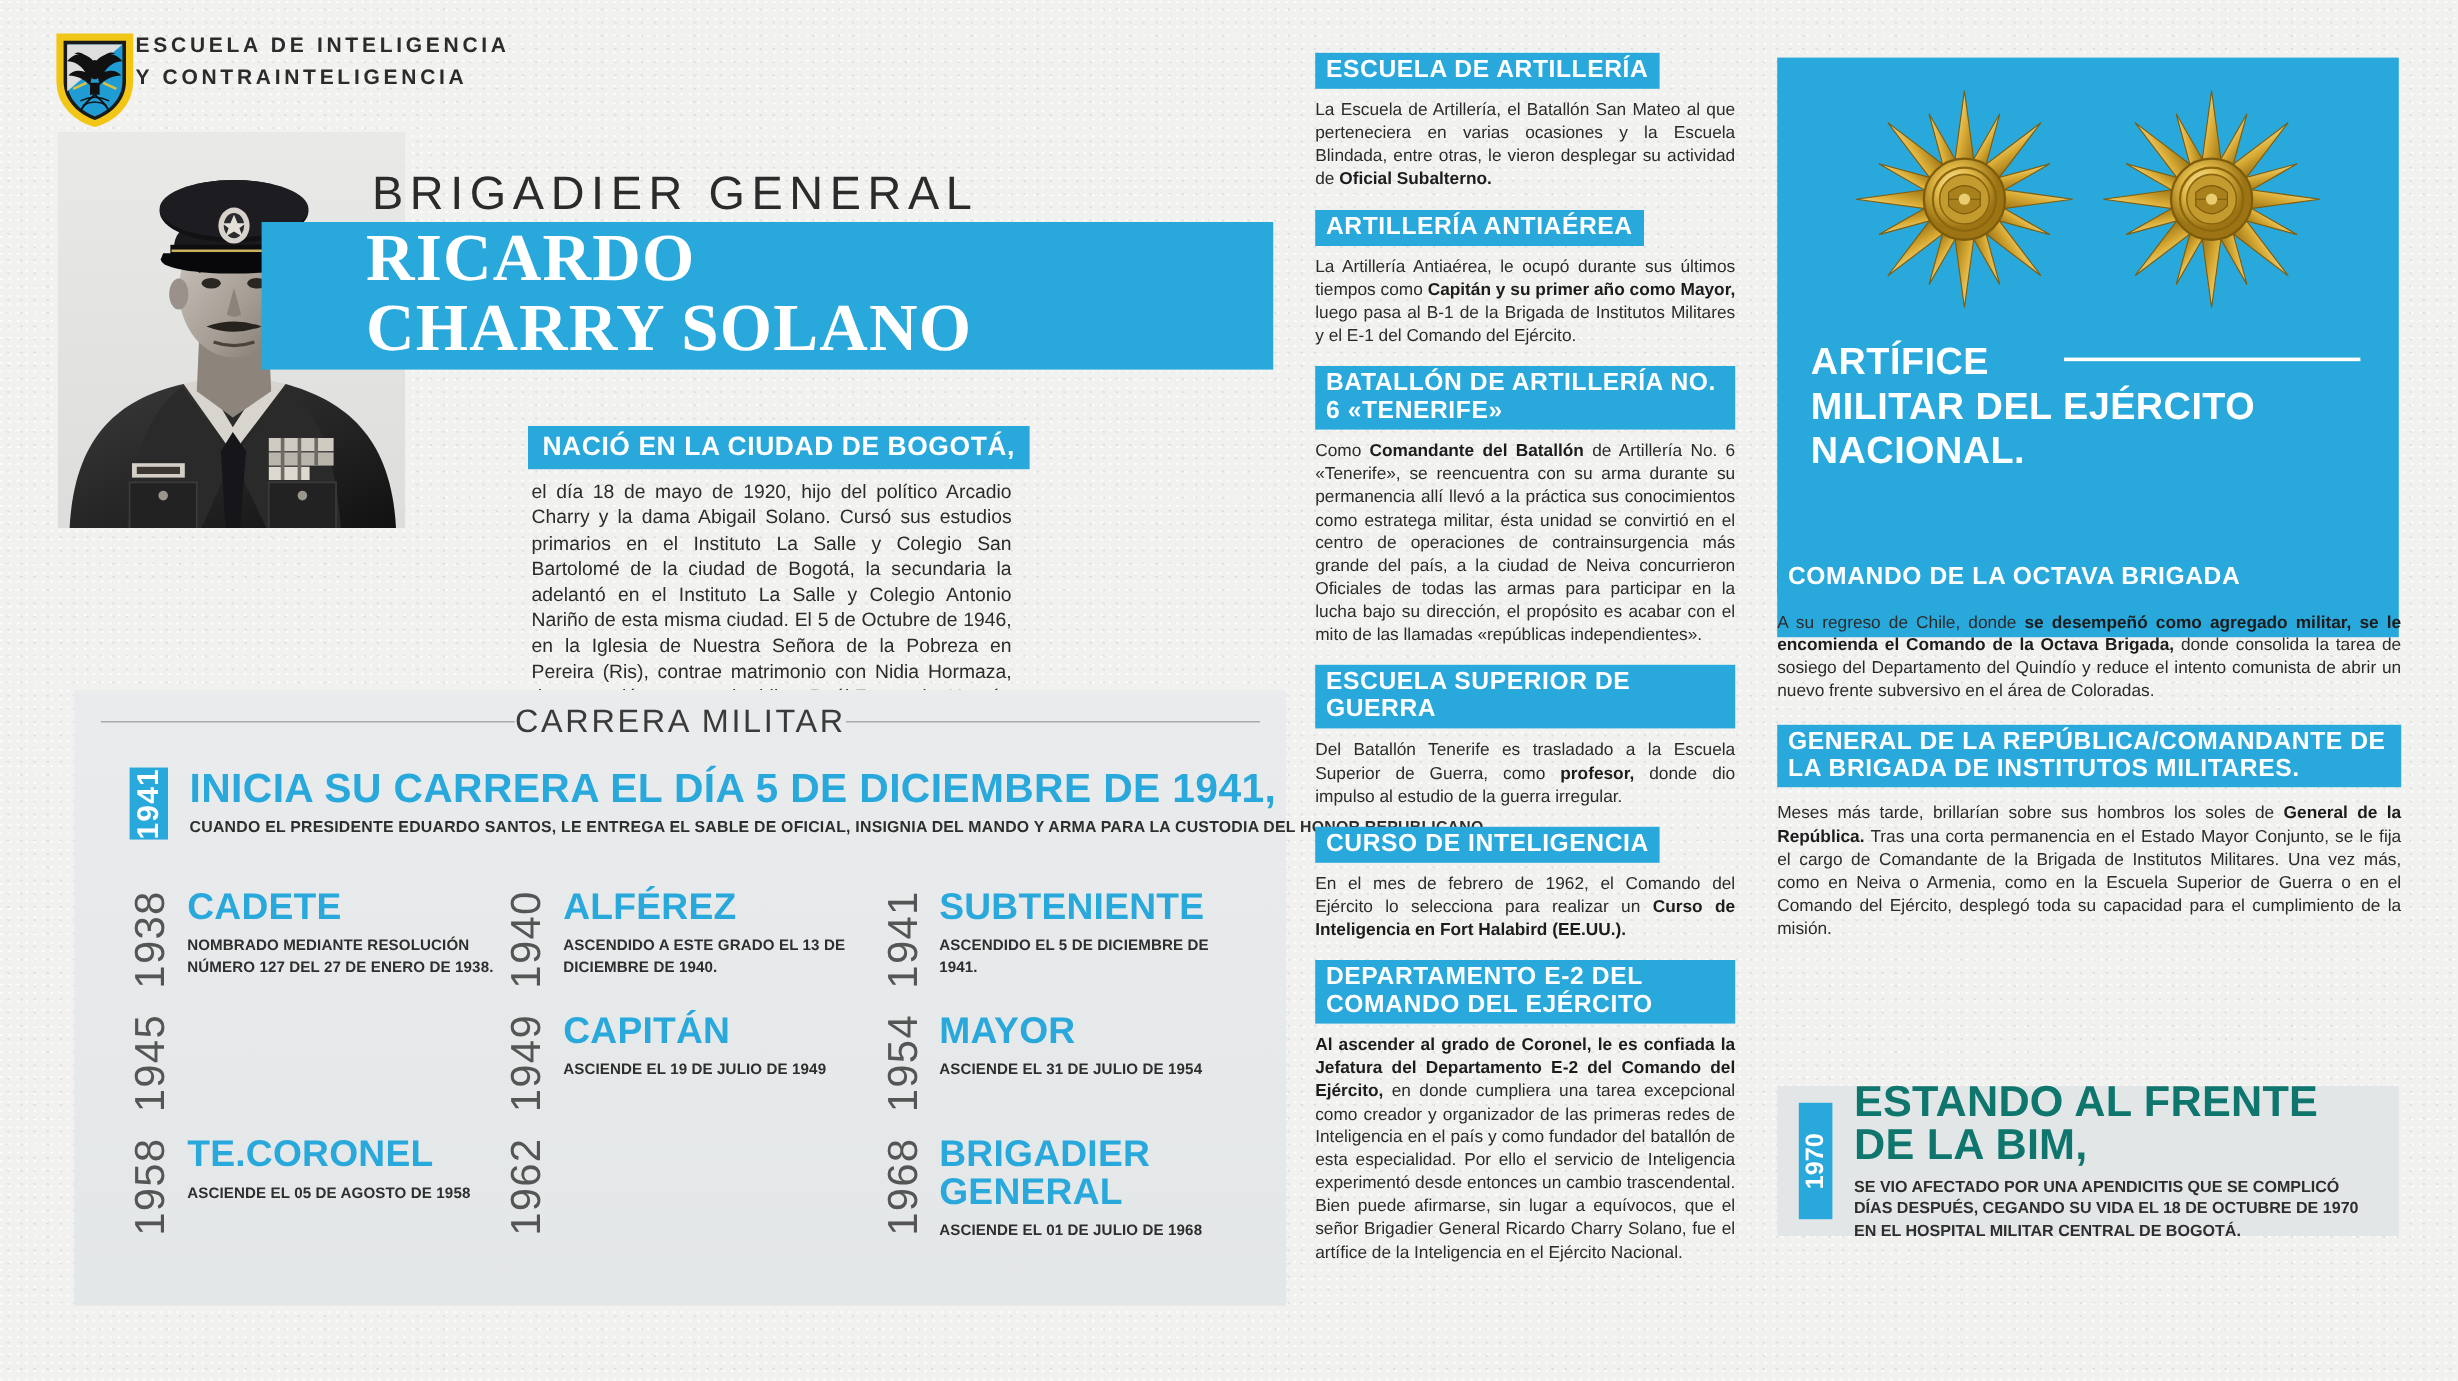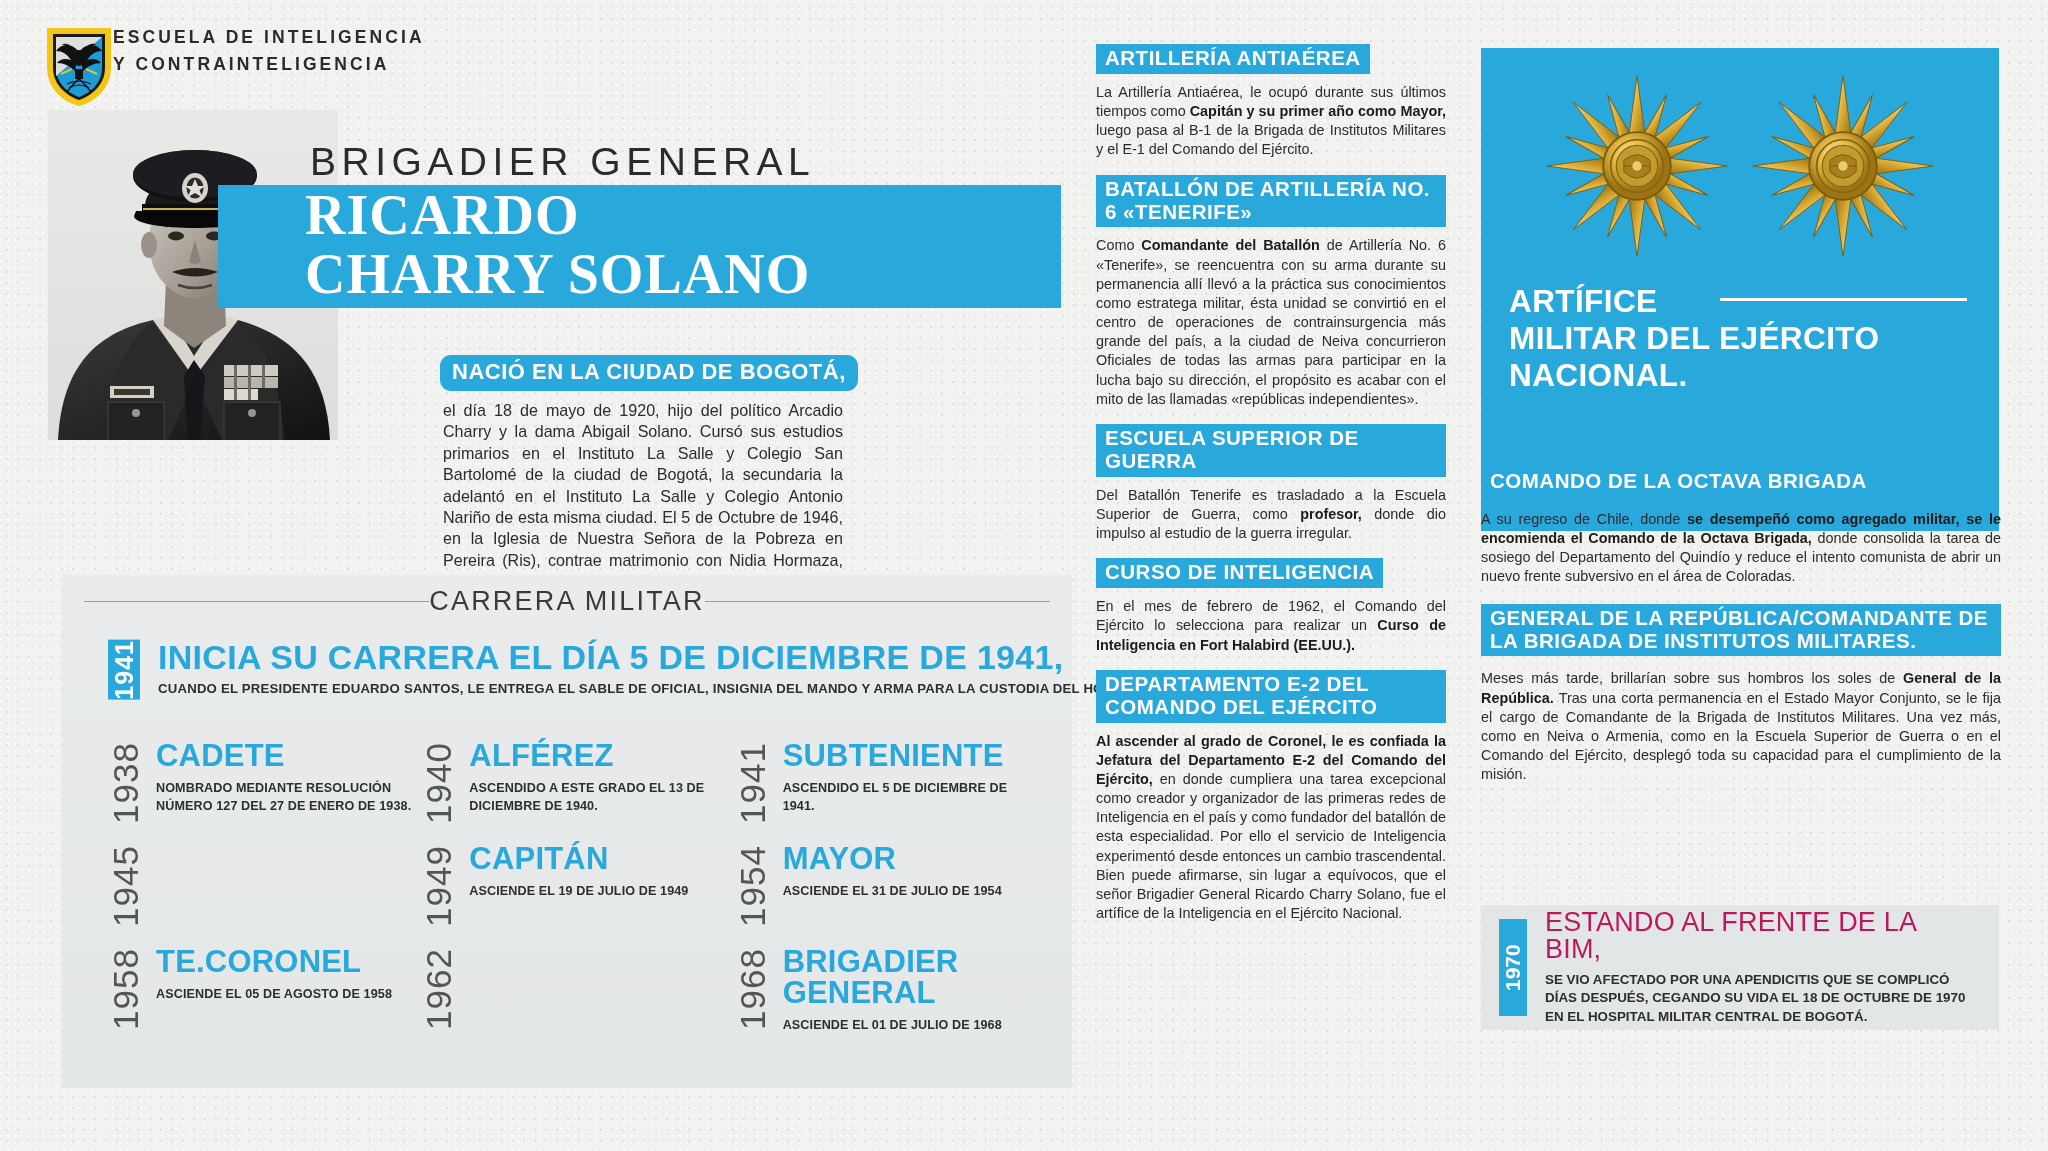--- a/index.html
+++ b/index.html
@@ -64,21 +64,21 @@
     width: 760px;
     font-family: "Liberation Serif", serif;
     font-weight: bold; color: #ffffff;
     font-size: 56px; line-height: 1.06;
     letter-spacing: 1px;
   }
 
   
   #birth-tag {
     position: absolute; left: 440px; top: 355px;
-    font-size: 22px; padding: 5px 12px 6px 12px; border-radius: 11px;
+    font-size: 22px; padding: 5px 12px 6px 12px;
   }
   #bio {
     position: absolute; left: 443px; top: 400px;
     width: 400px;
     font-size: 16.1px;
   }
 
   
   #career-panel {
     position: absolute; left: 62px; top: 575px;
@@ -165,21 +165,21 @@
     display: flex; align-items: center;
     padding: 14px 20px 14px 18px;
   }
   #y70-chip {
     width: 28px; align-self: stretch; background: #29a8dc; color: #fff;
     font-weight: bold; font-size: 21px;
     display: flex; align-items: center; justify-content: center;
     writing-mode: vertical-rl; transform: rotate(180deg);
   }
   #y70-txt { padding-left: 18px; }
-  #y70-title { font-size: 27px; font-weight: normal; color: #be185d; line-height: 1; letter-spacing: .2px; }
+  #y70-title { font-size: 36px; font-weight: bold; color: #0f766e; line-height: 1; letter-spacing: .2px; }
   #y70-sub { font-size: 13.4px; font-weight: bold; color: #2e2e2e; margin-top: 8px; line-height: 1.38; }
 </style>
 </head>
 <body>
 
 <div id="poster">
 
   <div id="logo-block">
     <span>
       <svg id="shield" viewBox="0 0 68 82" xmlns="http://www.w3.org/2000/svg">
@@ -372,20 +372,21 @@
       <div class="rank-cell">
         <div class="rank-year">1968</div>
         <div>
           <div class="rank-name">BRIGADIER GENERAL</div>
           <div class="rank-desc">ASCIENDE EL 01 DE JULIO DE 1968</div>
         </div>
       </div>
     </div>
 
   <div id="col-mid">
+      <div class="sec"><div class="taghead">ESCUELA DE ARTILLERÍA</div><div class="body-p">La Escuela de Artillería, el Batallón San Mateo al que perteneciera en varias ocasiones y la Escuela Blindada, entre otras, le vieron desplegar su actividad de <b>Oficial Subalterno.</b></div></div>
       <div class="sec"><div class="taghead">ARTILLERÍA ANTIAÉREA</div><div class="body-p">La Artillería Antiaérea, le ocupó durante sus últimos tiempos como <b>Capitán y su primer año como Mayor,</b> luego pasa al B-1 de la Brigada de Institutos Militares y el E-1 del Comando del Ejército.</div></div>
       <div class="sec"><div class="taghead">BATALLÓN DE ARTILLERÍA NO. 6 «TENERIFE»</div><div class="body-p">Como <b>Comandante del Batallón</b> de Artillería No. 6 «Tenerife», se reencuentra con su arma durante su permanencia allí llevó a la práctica sus conocimientos como estratega militar, ésta unidad se convirtió en el centro de operaciones de contrainsurgencia más grande del país, a la ciudad de Neiva concurrieron Oficiales de todas las armas para participar en la lucha bajo su dirección, el propósito es acabar con el mito de las llamadas «repúblicas independientes».</div></div>
       <div class="sec"><div class="taghead">ESCUELA SUPERIOR DE GUERRA</div><div class="body-p">Del Batallón Tenerife es trasladado a la Escuela Superior de Guerra, como <b>profesor,</b> donde dio impulso al estudio de la guerra irregular.</div></div>
       <div class="sec"><div class="taghead">CURSO DE INTELIGENCIA</div><div class="body-p">En el mes de febrero de 1962, el Comando del Ejército lo selecciona para realizar un <b>Curso de Inteligencia en Fort Halabird (EE.UU.).</b></div></div>
       <div class="sec"><div class="taghead">DEPARTAMENTO E-2 DEL COMANDO DEL EJÉRCITO</div><div class="body-p"><b>Al ascender al grado de Coronel, le es confiada la Jefatura del Departamento E-2 del Comando del Ejército,</b> en donde cumpliera una tarea excepcional como creador y organizador de las primeras redes de Inteligencia en el país y como fundador del batallón de esta especialidad. Por ello el servicio de Inteligencia experimentó desde entonces un cambio trascendental. Bien puede afirmarse, sin lugar a equívocos, que el señor Brigadier General Ricardo Charry Solano, fue el artífice de la Inteligencia en el Ejército Nacional.</div></div>
     </div>
 
   <div id="medal-panel">
     <div id="medals">
       <span>

